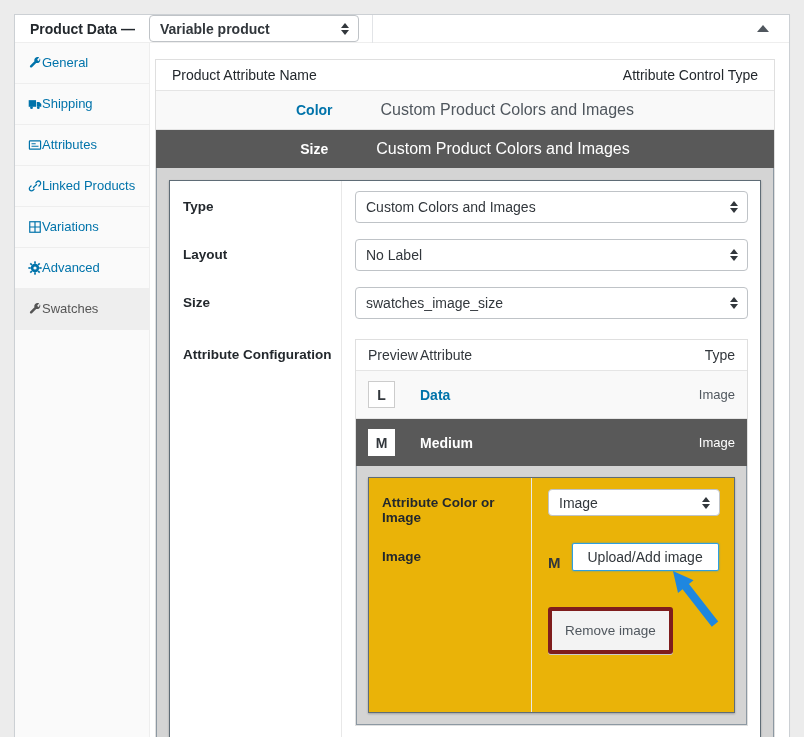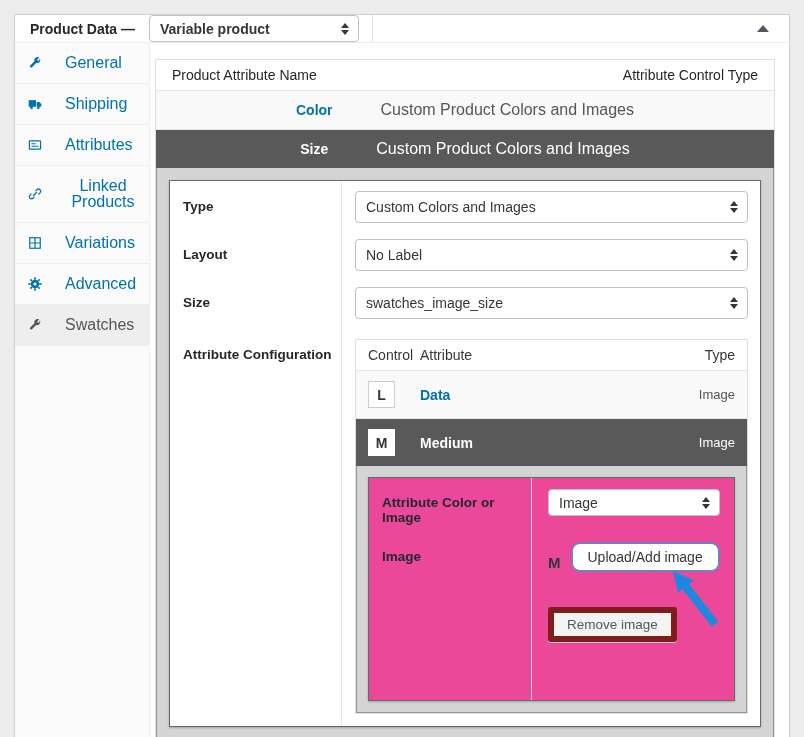--- a/index.html
+++ b/index.html
@@ -32,23 +32,23 @@
   .stepper i.up   { border-bottom: 5px solid #32373c; }
   .stepper i.down { border-top:    5px solid #32373c; }
   .hdr-divider { width: 1px; height: 28px; background: #e2e4e7; margin-left: 13px; }
   .hdr-spacer { flex: 1; }
   .toggle-btn { width: 28px; height: 28px; display:flex; align-items:center; justify-content:center; cursor:pointer; }
   .tri-up { width:0; height:0; border-left:6px solid transparent; border-right:6px solid transparent; border-bottom:7px solid #50575e; }
   
   .mb-body { display: flex; align-items: stretch; min-height: 666px; }
   .sidebar { width: 158px; background: #fafafa; border-right: 1px solid #eee; }
   .side-item {
-    display: flex; align-items: center; gap: 23px;
+    display: flex; align-items: center; gap: 0;
     padding: 12px 8px 12px 13px; border-bottom: 1px solid #eee;
-    color: #0073aa; font-size: 16px; cursor: pointer; line-height: 16px; text-align: center;
+    color: #0073aa; font-size: 13px; cursor: pointer; line-height: 16px;
   }
   .side-item .icon { width: 14px; height: 14px; display:inline-flex; flex: 0 0 14px; }
   .side-item.active { background: #eee; color: #555; }
   .content { flex: 1; padding: 16px 14px 11px 5px; background: #fff; }
   
   .attr-table { border: 1px solid #dfdfdf; }
   .attr-head {
     display: flex; justify-content: space-between; align-items: center;
     background: #fff; padding: 7px 16px; border-bottom: 1px solid #e5e5e5;
     color: #23282d; font-size: 14px;
@@ -92,39 +92,39 @@
   .cfg-row.light { background: #f9f9f9; border-bottom: 1px solid #e5e5e5; }
   .cfg-row.light .c-attr { color: #0073aa; cursor: pointer; }
   .cfg-row.light .c-type { color: #50575e; }
   .cfg-row.dark { background: #595959; }
   .cfg-row.dark .c-attr { color: #fff; cursor: pointer; }
   .cfg-row.dark .c-type { color: #fff; }
   .cfg-row.dark .swatch-box { border-color: #fff; }
   
   .sub-gray { background: #d4d4d4; border: 1px solid #8c98a2; border-top: none; padding: 11px; }
   .sub-panel {
-    position: relative; background: #ec4899; border: 1px solid #5f6c76;
+    position: relative; background: #eab308; border: 1px solid #5f6c76;
     box-shadow: 0 1px 2px rgba(0,0,0,.25); padding: 11px 0 40px 0; min-height: 188px;
   }
   .sub-panel::before { content:""; position:absolute; left:162px; top:0; bottom:0; width:1px; background:#e8e8e8; }
   .s-row { display: grid; grid-template-columns: 162px 1fr; align-items: start; margin-bottom: 18px; }
   .s-row:last-child { margin-bottom: 0; }
   .s-label { padding-left: 13px; font-weight: bold; color: #23282d; font-size: 13.5px; padding-top: 6px; }
   .s-field { padding: 0 14px 0 17px; }
   .sub-select { height: 27px; width: 172px; font-size: 14px; }
   .thumb-row { display: flex; align-items: center; gap: 11px; }
   .thumb-letter { font-weight: bold; font-size: 15px; color: #32373c; margin-top: 10px; }
   .btn-upload {
     background: #fff; border: 1px solid #2e9fe0; box-shadow: 0 0 2px rgba(46,159,224,.9);
-    border-radius: 8px; padding: 5px 15px; font-size: 14px; color: #32373c;
+    border-radius: 2px; padding: 5px 15px; font-size: 14px; color: #32373c;
     font-family: "Liberation Sans", sans-serif; cursor: pointer;
   }
   .btn-remove {
-    margin-top: 36px; background: #f3f3f3; border: 6px solid #7f1d1d; border-radius: 3px;
-    box-shadow: 0 1px 0 #ccc; padding: 4px 13px; font-size: 13.5px; color: #50575e;
+    margin-top: 36px; background: #f3f3f3; border: 4px solid #7f1d1d; border-radius: 3px;
+    box-shadow: 0 1px 0 #ccc; padding: 12px 13px; font-size: 13.5px; color: #50575e;
     font-family: "Liberation Sans", sans-serif; cursor: pointer;
   }
   .annot-arrow { position: absolute; top: 84px; right: 8px; width: 64px; height: 72px; z-index: 5; pointer-events: none; }
 </style>
 </head>
 <body>
 
 <div class="metabox">
 
   <div class="mb-header">
@@ -279,21 +279,21 @@
                 </div>
               </div>
             </div>
 
             <div class="p-row cfg">
               <div class="p-label">Attribute Configuration</div>
               <div class="p-field">
                 <div class="cfg-table">
 
                   <div class="cfg-head">
-                    <span>Control</span>
+                    <span>Preview</span>
                     <span>Attribute</span>
                     <span>Type</span>
                   </div>
 
                   <div class="cfg-row light">
                     <span class="swatch-box">
                         <span>L</span>
                       </span>
                     <span class="c-attr">Data</span>
                     <span class="c-type">Image</span>

